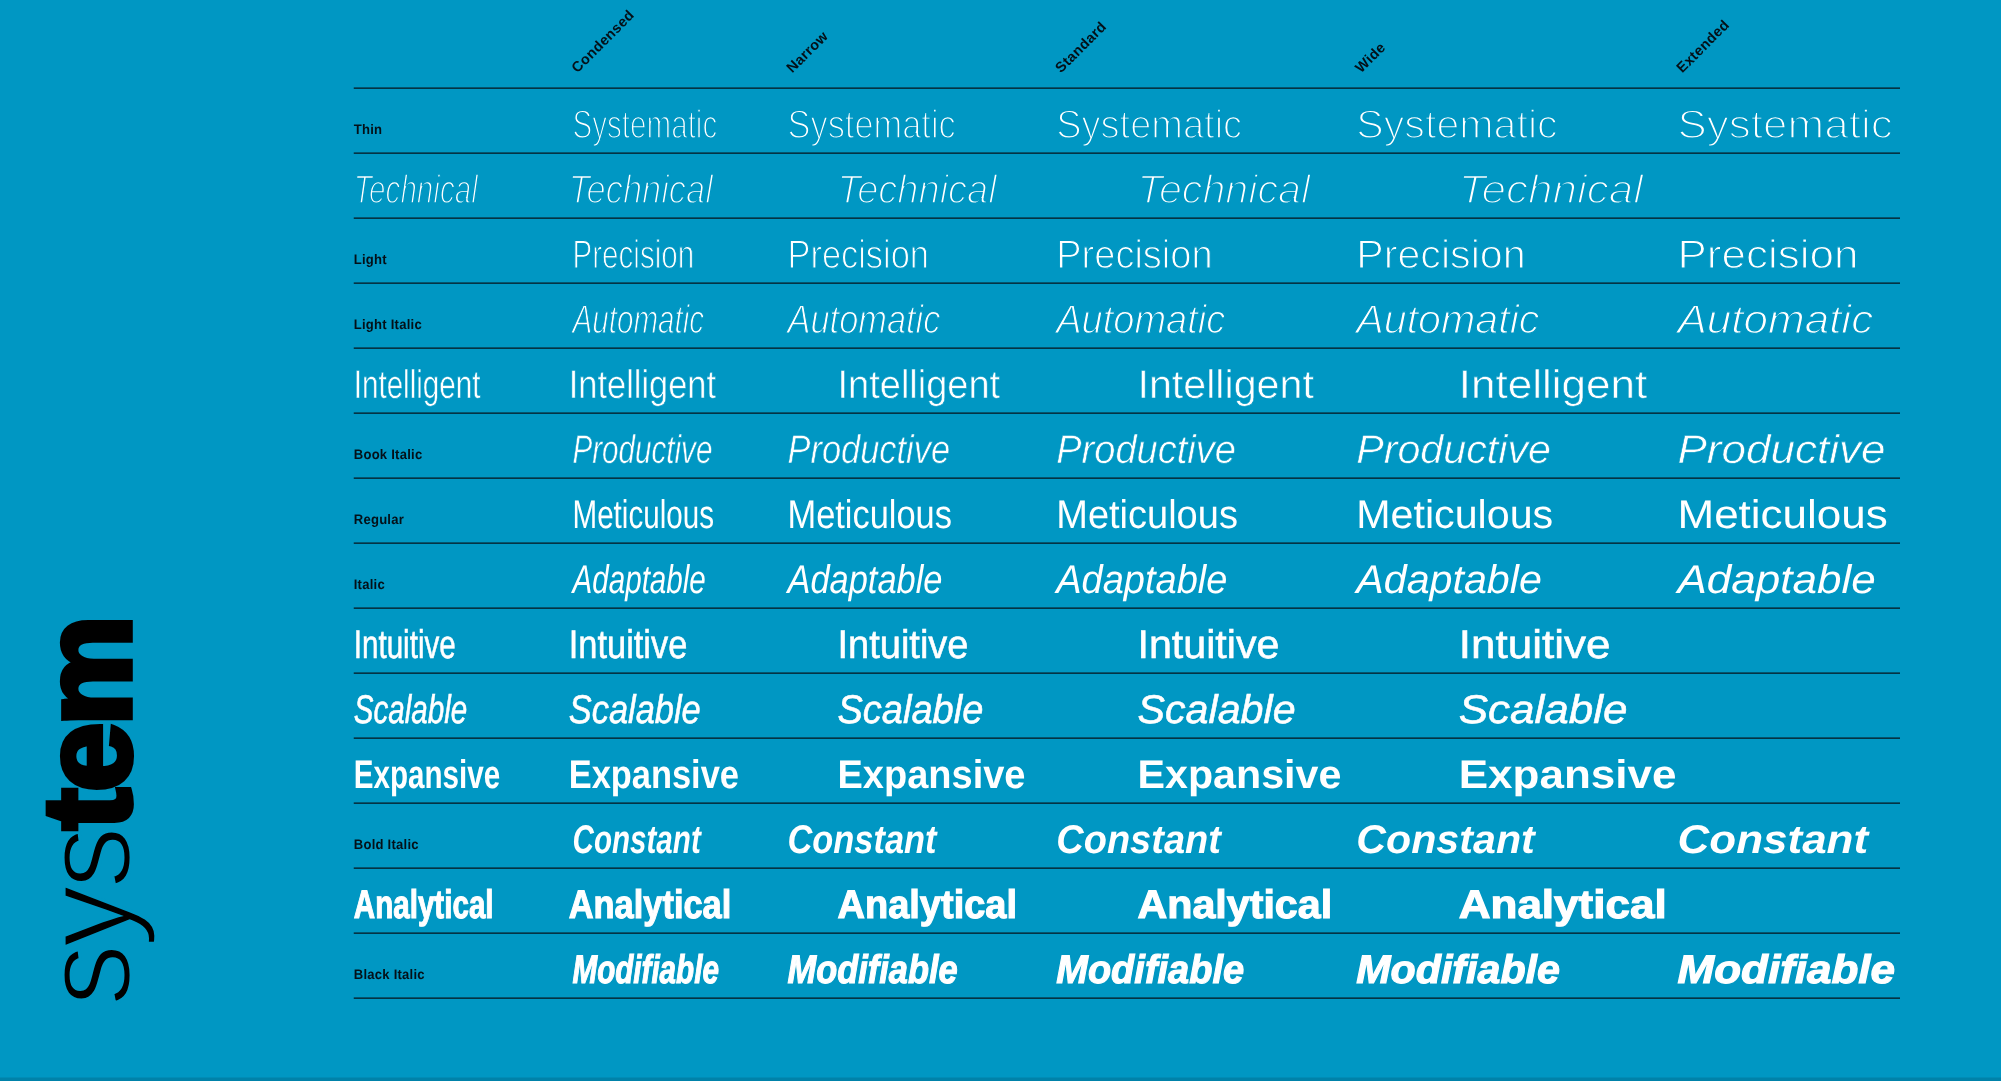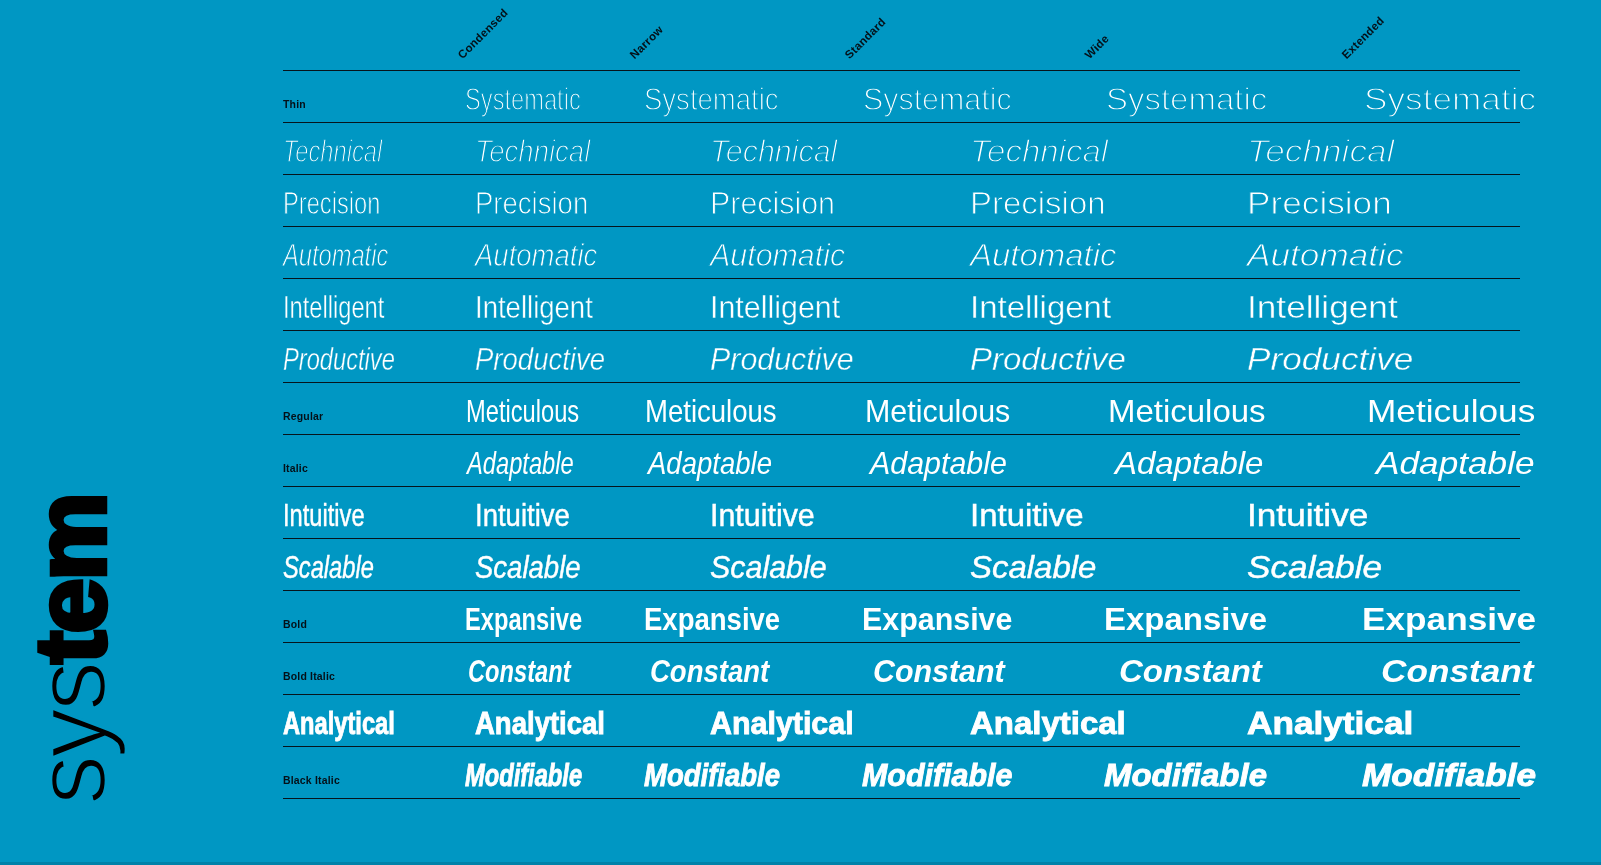--- a/index.html
+++ b/index.html
@@ -55,21 +55,20 @@
     font-weight:700;
     letter-spacing:.3px;
     color:#041018;
     white-space:nowrap;
   }
   .row{
     display:flex;
     height:52px;
     box-sizing:border-box;
     border-bottom:1.5px solid var(--ink);
-    gap:20px;
   }
   .c-label{width:175px;}
   .c-0{width:172px;}
   .c-1{width:215px;}
   .c-2{width:240px;}
   .c-3{width:257px;}
   .c-4{flex:1;}
   .cell{
     display:flex;
     align-items:flex-end;
@@ -176,37 +175,43 @@
             <span class="sample sx-2 st-thin it">Technical</span>
           </div>
           <div class="cell c-3">
             <span class="sample sx-3 st-thin it">Technical</span>
           </div>
           <div class="cell c-4">
             <span class="sample sx-4 st-thin it">Technical</span>
           </div>
         </div>
         <div class="row">
+          <div class="cell c-label">
+            <span class="rlabel">Light</span>
+          </div>
           <div class="cell c-0">
             <span class="sample sx-0 st-light">Precision</span>
           </div>
           <div class="cell c-1">
             <span class="sample sx-1 st-light">Precision</span>
           </div>
           <div class="cell c-2">
             <span class="sample sx-2 st-light">Precision</span>
           </div>
           <div class="cell c-3">
             <span class="sample sx-3 st-light">Precision</span>
           </div>
           <div class="cell c-4">
             <span class="sample sx-4 st-light">Precision</span>
           </div>
         </div>
         <div class="row">
+          <div class="cell c-label">
+            <span class="rlabel">Light Italic</span>
+          </div>
           <div class="cell c-0">
             <span class="sample sx-0 st-light it">Automatic</span>
           </div>
           <div class="cell c-1">
             <span class="sample sx-1 st-light it">Automatic</span>
           </div>
           <div class="cell c-2">
             <span class="sample sx-2 st-light it">Automatic</span>
           </div>
           <div class="cell c-3">
@@ -227,20 +232,23 @@
             <span class="sample sx-2 st-book">Intelligent</span>
           </div>
           <div class="cell c-3">
             <span class="sample sx-3 st-book">Intelligent</span>
           </div>
           <div class="cell c-4">
             <span class="sample sx-4 st-book">Intelligent</span>
           </div>
         </div>
         <div class="row">
+          <div class="cell c-label">
+            <span class="rlabel">Book Italic</span>
+          </div>
           <div class="cell c-0">
             <span class="sample sx-0 st-book it">Productive</span>
           </div>
           <div class="cell c-1">
             <span class="sample sx-1 st-book it">Productive</span>
           </div>
           <div class="cell c-2">
             <span class="sample sx-2 st-book it">Productive</span>
           </div>
           <div class="cell c-3">
@@ -318,23 +326,20 @@
             <span class="sample sx-2 st-medium it">Scalable</span>
           </div>
           <div class="cell c-3">
             <span class="sample sx-3 st-medium it">Scalable</span>
           </div>
           <div class="cell c-4">
             <span class="sample sx-4 st-medium it">Scalable</span>
           </div>
         </div>
         <div class="row">
-          <div class="cell c-label">
-            <span class="rlabel">Bold</span>
-          </div>
           <div class="cell c-0">
             <span class="sample sx-0 st-bold">Expansive</span>
           </div>
           <div class="cell c-1">
             <span class="sample sx-1 st-bold">Expansive</span>
           </div>
           <div class="cell c-2">
             <span class="sample sx-2 st-bold">Expansive</span>
           </div>
           <div class="cell c-3">

